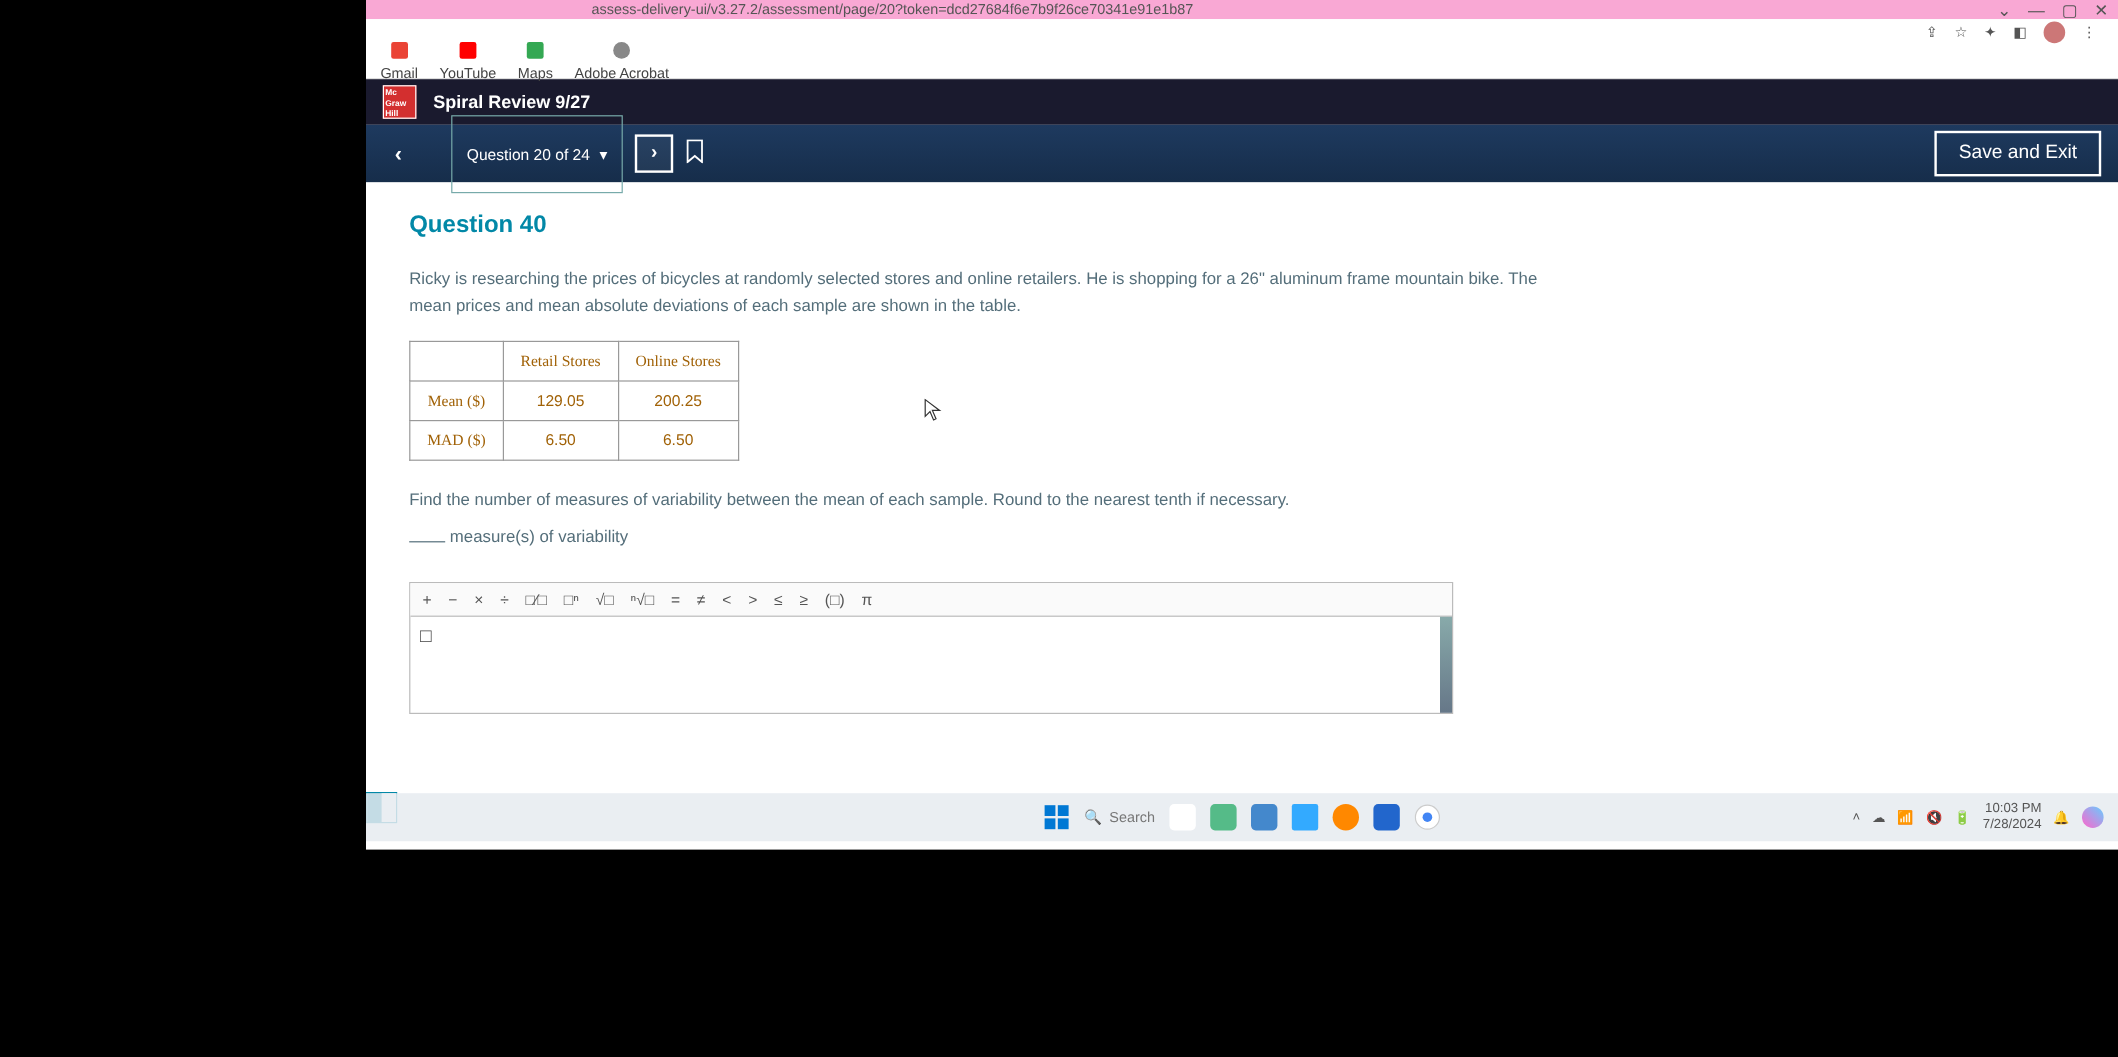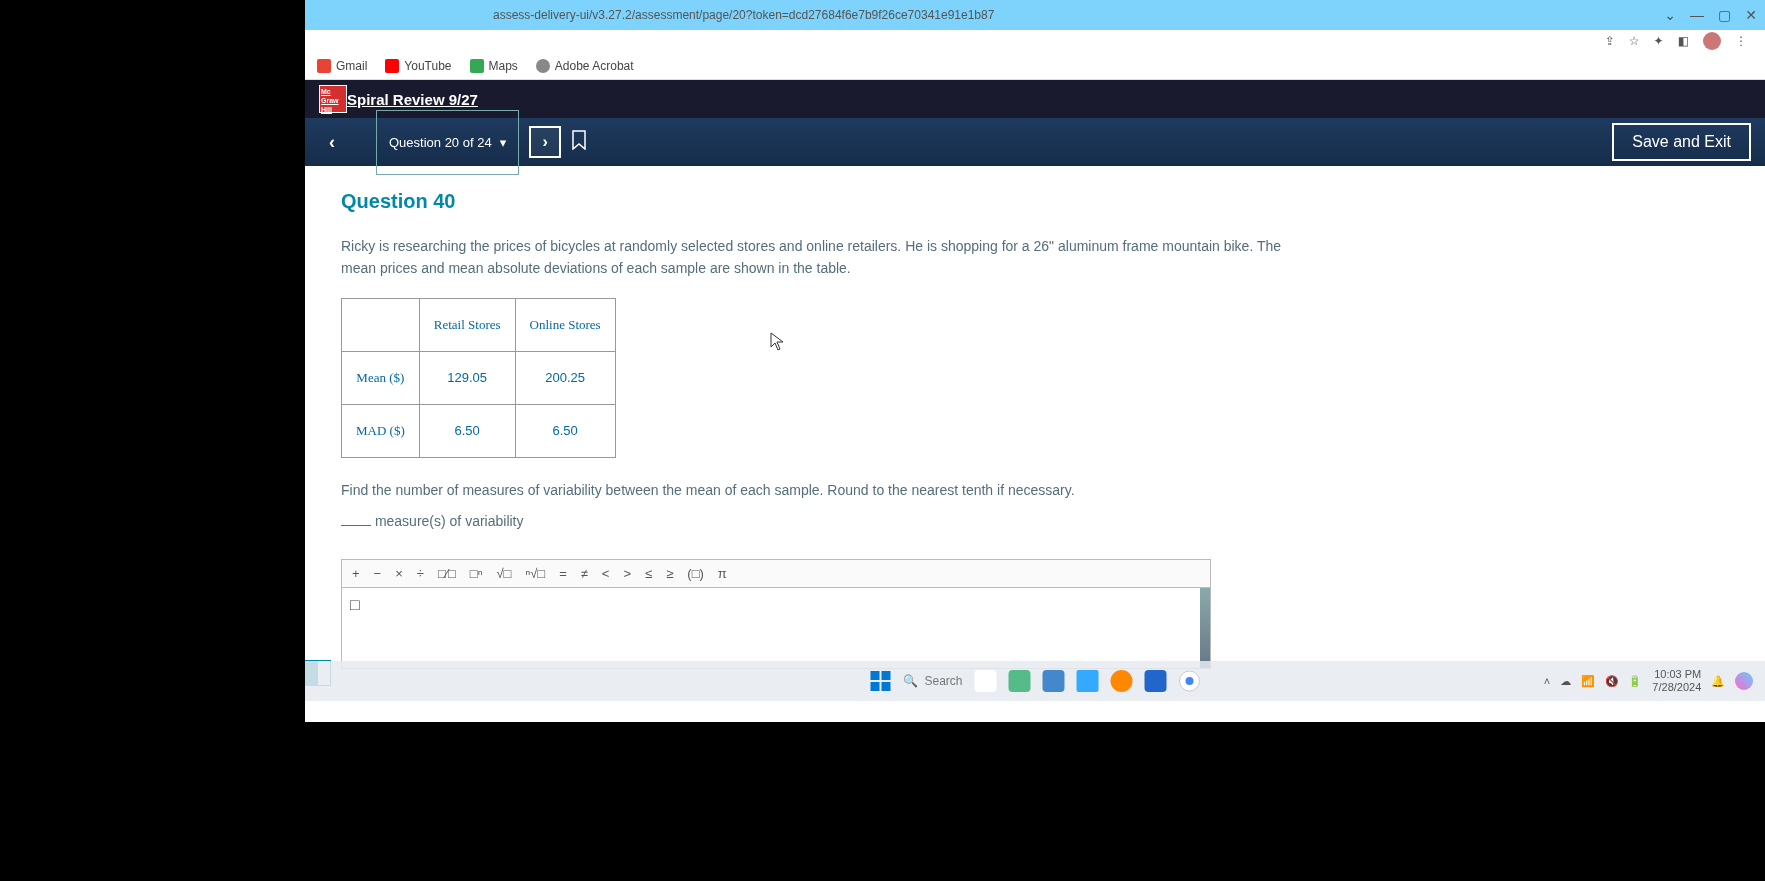--- a/index.html
+++ b/index.html
@@ -1,54 +1,54 @@
 <!DOCTYPE html>
 <html><head>
 <meta charset="utf-8">
 <style>
 * { margin: 0; padding: 0; box-sizing: border-box; font-family: Arial, sans-serif; }
 html, body { width: 1765px; height: 881px; background: #000; overflow: hidden; }
 .screen { position: absolute; left: 305px; top: 0; width: 1460px; height: 700px; background: #fff; }
 
 
-.chrome-bar { height: 30px; background: #7dd3fc; display: flex; align-items: center; font-size: 12px; color: #555; padding: 0 8px; }
+.chrome-bar { height: 16px; background: #f9a8d4; display: flex; align-items: center; font-size: 12px; color: #555; padding: 0 8px; }
 .url-bar { flex: 1; color: #555; padding-left: 180px; }
 .chrome-actions { display: flex; gap: 14px; align-items: center; color: #555; }
 .chrome-actions span { font-size: 14px; }
 
 
 .bookmarks { height: 28px; background: #fff; border-bottom: 1px solid #ddd; display: flex; align-items: center; gap: 18px; padding: 0 12px; font-size: 12px; color: #444; }
-.bm { display: flex; align-items: center; gap: 5px; }
+.bm { display: flex; align-items: center; gap: 5px; flex-direction: column; }
 .bm-icon { width: 14px; height: 14px; border-radius: 2px; display: inline-block; }
 .bm-gmail { background: #ea4335; }
 .bm-yt { background: #ff0000; }
 .bm-maps { background: #34a853; }
 .bm-adobe { background: #888; border-radius: 50%; }
 
 
-.app-header { height: 38px; background: #1a1a2e; display: flex; align-items: center; padding: 0 14px; color: #fff; text-decoration: underline; }
+.app-header { height: 38px; background: #1a1a2e; display: flex; align-items: center; gap: 14px; padding: 0 14px; color: #fff; }
 .logo { width: 28px; height: 28px; background: #d32f2f; border: 1px solid #fff; font-size: 7px; line-height: 9px; padding: 1px; color: #fff; font-weight: bold; }
 .assignment-title { font-weight: bold; font-size: 15px; }
 
 
 .navbar { height: 48px; background: linear-gradient(#1e3a5f, #162d4a); display: flex; align-items: center; padding: 0 14px; gap: 10px; color: #fff; }
 .nav-back { width: 26px; height: 26px; display: flex; align-items: center; justify-content: center; font-size: 18px; font-weight: bold; cursor: pointer; }
 .question-select { border: 1px solid #7aa; padding: 24px 12px; font-size: 13px; background: transparent; color: #fff; display: flex; align-items: center; gap: 8px; margin-left: 21px; }
 .nav-next { width: 32px; height: 32px; border: 2px solid #fff; display: flex; align-items: center; justify-content: center; font-size: 16px; font-weight: bold; cursor: pointer; background: rgba(255,255,255,0.05); }
 .bookmark-q { font-size: 18px; cursor: pointer; }
 .spacer { flex: 1; }
 .save-exit { border: 2px solid #fff; padding: 8px 18px; font-size: 16px; cursor: pointer; background: transparent; color: #fff; }
 
 
 .content { padding: 24px 36px; background: #fff; height: calc(100% - 144px); overflow: auto; color: #546e7a; }
 .qtitle { color: #0288a7; font-size: 20px; font-weight: 600; margin-bottom: 22px; }
 .qtext { font-size: 14px; line-height: 1.6; margin-bottom: 18px; max-width: 960px; }
 
 table.data { border-collapse: collapse; margin-bottom: 24px; }
-table.data th, table.data td { border: 1px solid #999; padding: 18px 14px; font-size: 13px; text-align: center; color: #0369a1; }
+table.data th, table.data td { border: 1px solid #999; padding: 8px 14px; font-size: 13px; text-align: center; color: #a16207; }
 table.data th { font-weight: normal; font-family: 'Times New Roman', serif; }
 table.data td.rowhead { font-family: 'Times New Roman', serif; }
 table.data th.empty { border: 1px solid #999; }
 
 .qtext2 { font-size: 14px; margin-bottom: 14px; }
 .answer-line { font-size: 14px; }
 .blank { display: inline-block; border-bottom: 1px solid #546e7a; width: 30px; height: 14px; vertical-align: baseline; }
 
 
 .math-box { margin-top: 30px; border: 1px solid #bbb; width: 870px; }

